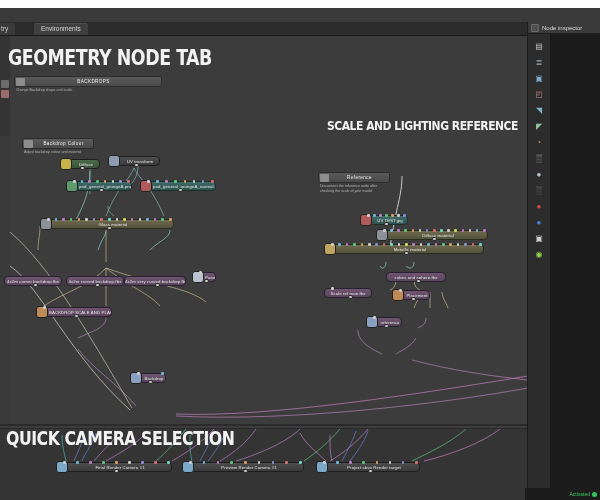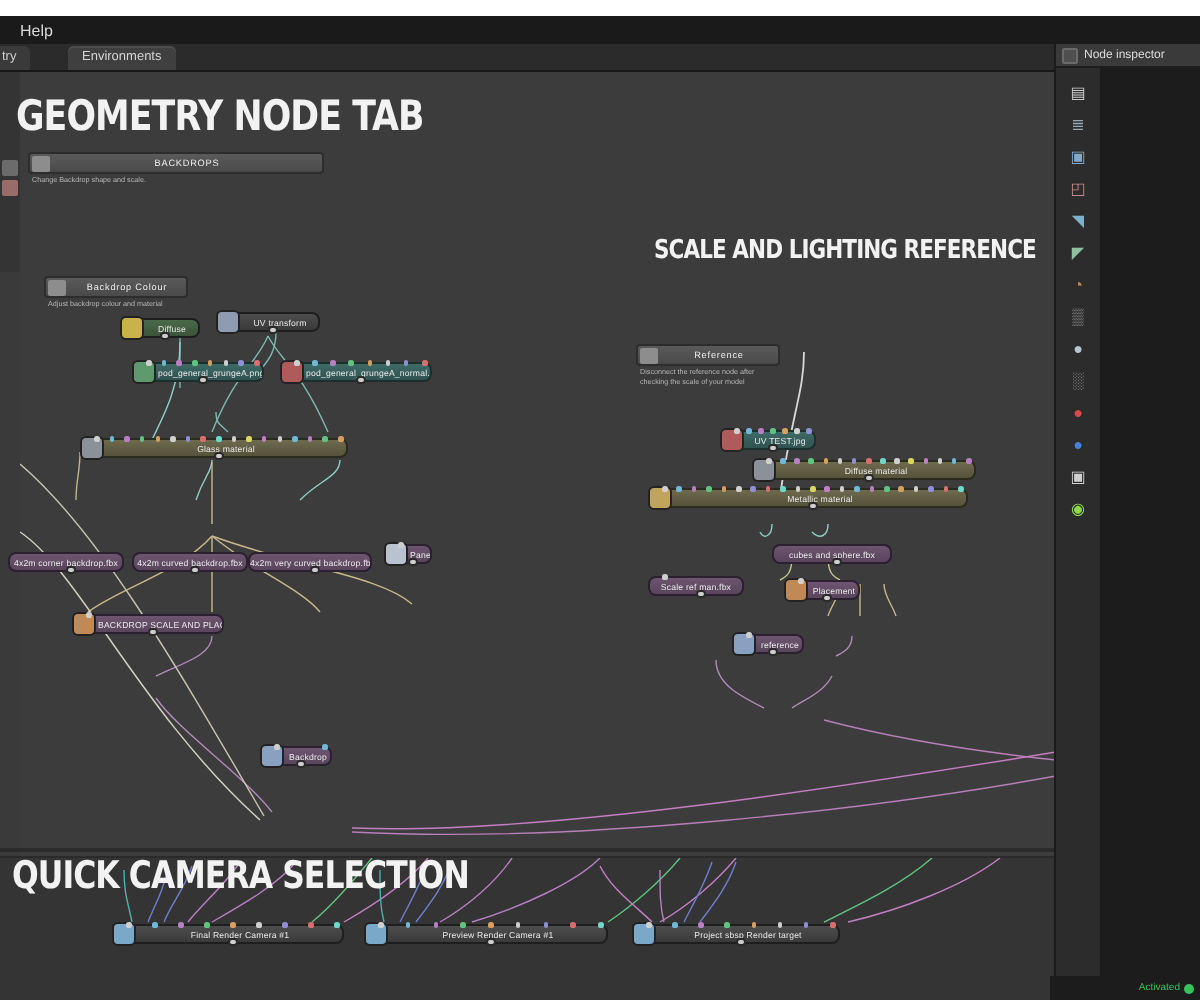--- a/index.html
+++ b/index.html
@@ -103,23 +103,20 @@
 
   .divider{position:absolute;left:0;top:424px;width:528px;height:2px;background:#2b2b2b;}
 </style>
 </head>
 <body>
 
 <div id="app">
 
   <div class="topstrip"></div>
 
-  <div class="menubar">
-    <div class="menu-item">Help</div>
-  </div>
 
   <div class="tabbar">
     <div class="tab t0">try</div>
     <div class="tab t1">Environments</div>
   </div>
 
   <div class="lefttool">
     <span class="ic" style="top:44px"></span>
     <span class="ic" style="top:54px;background:#9a6b6b"></span>
   </div>

